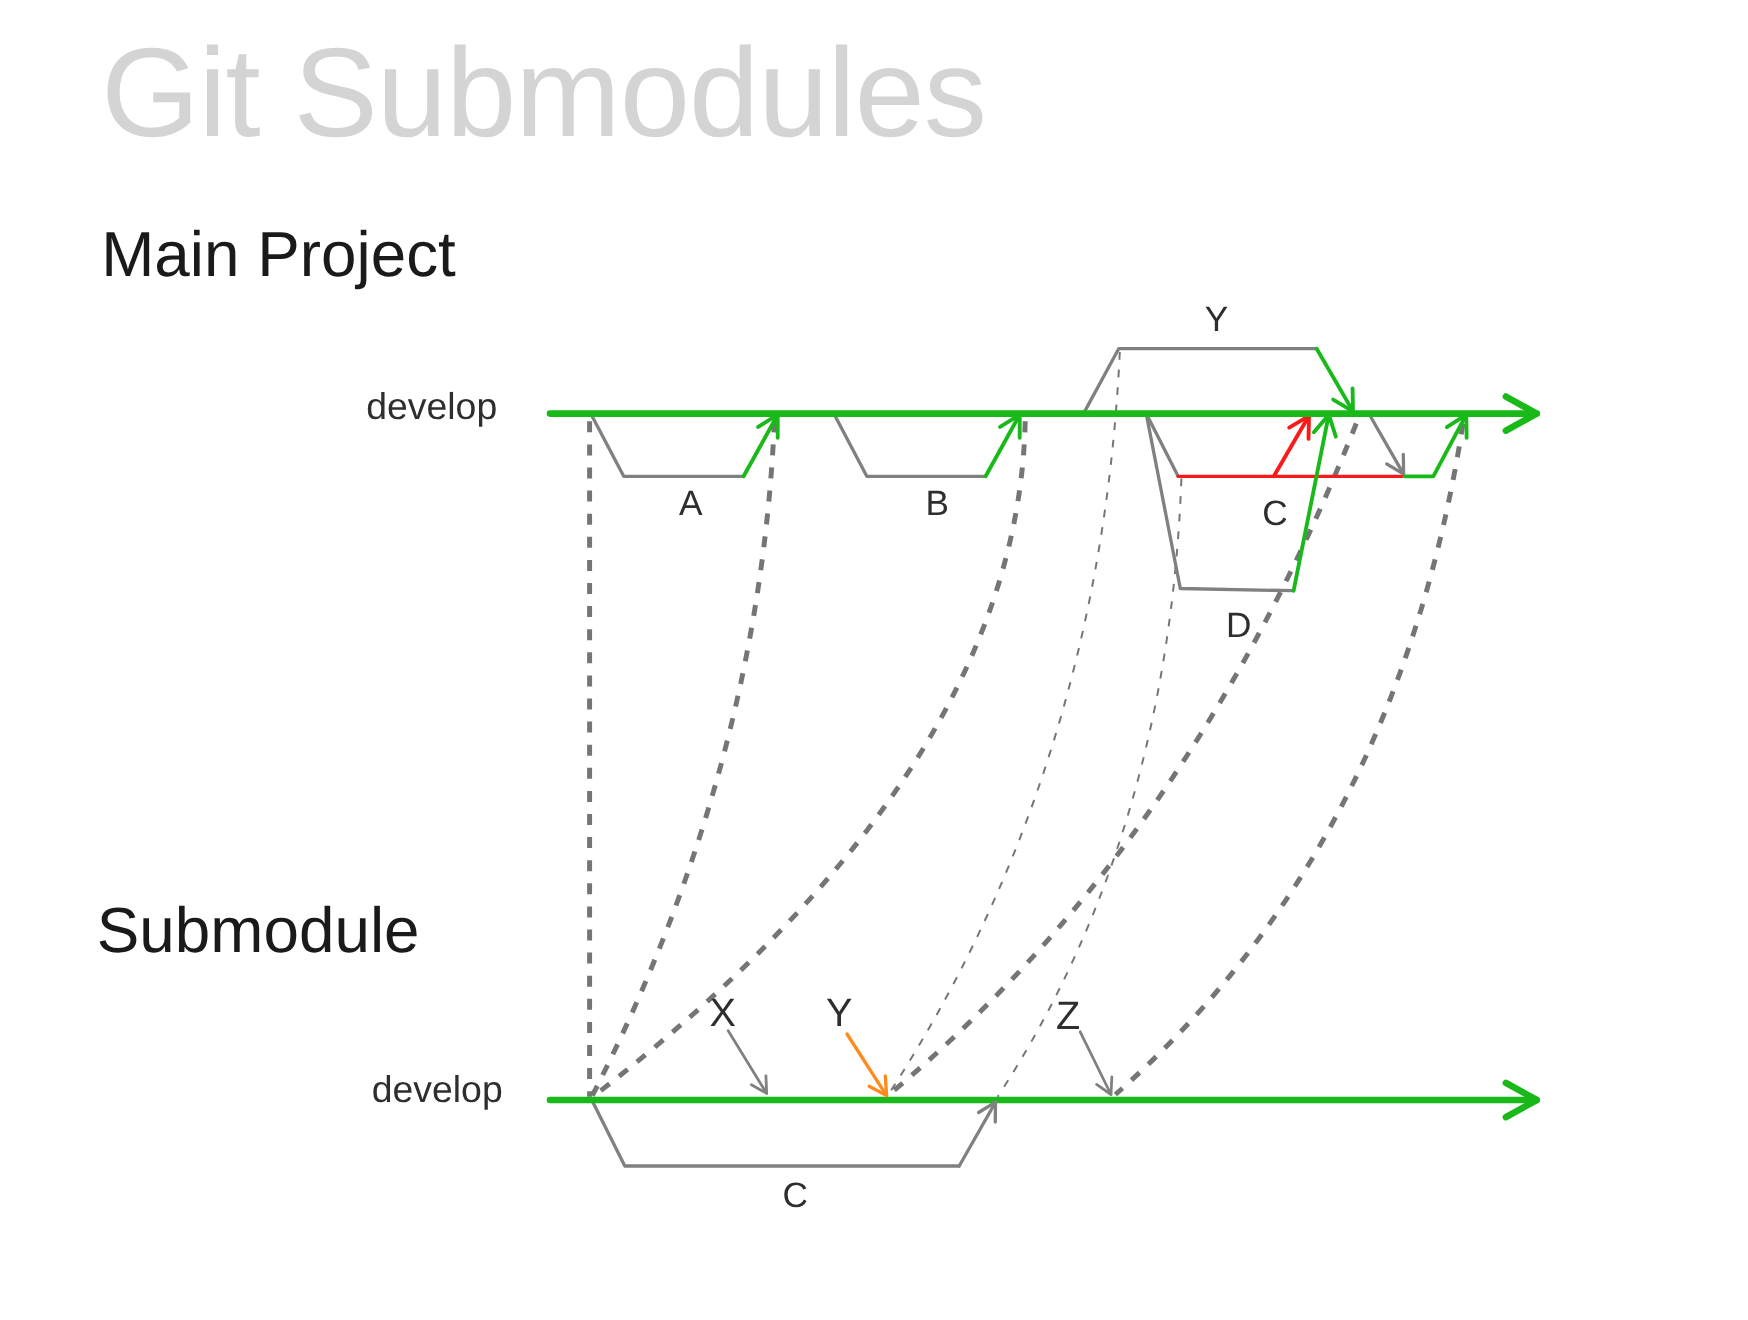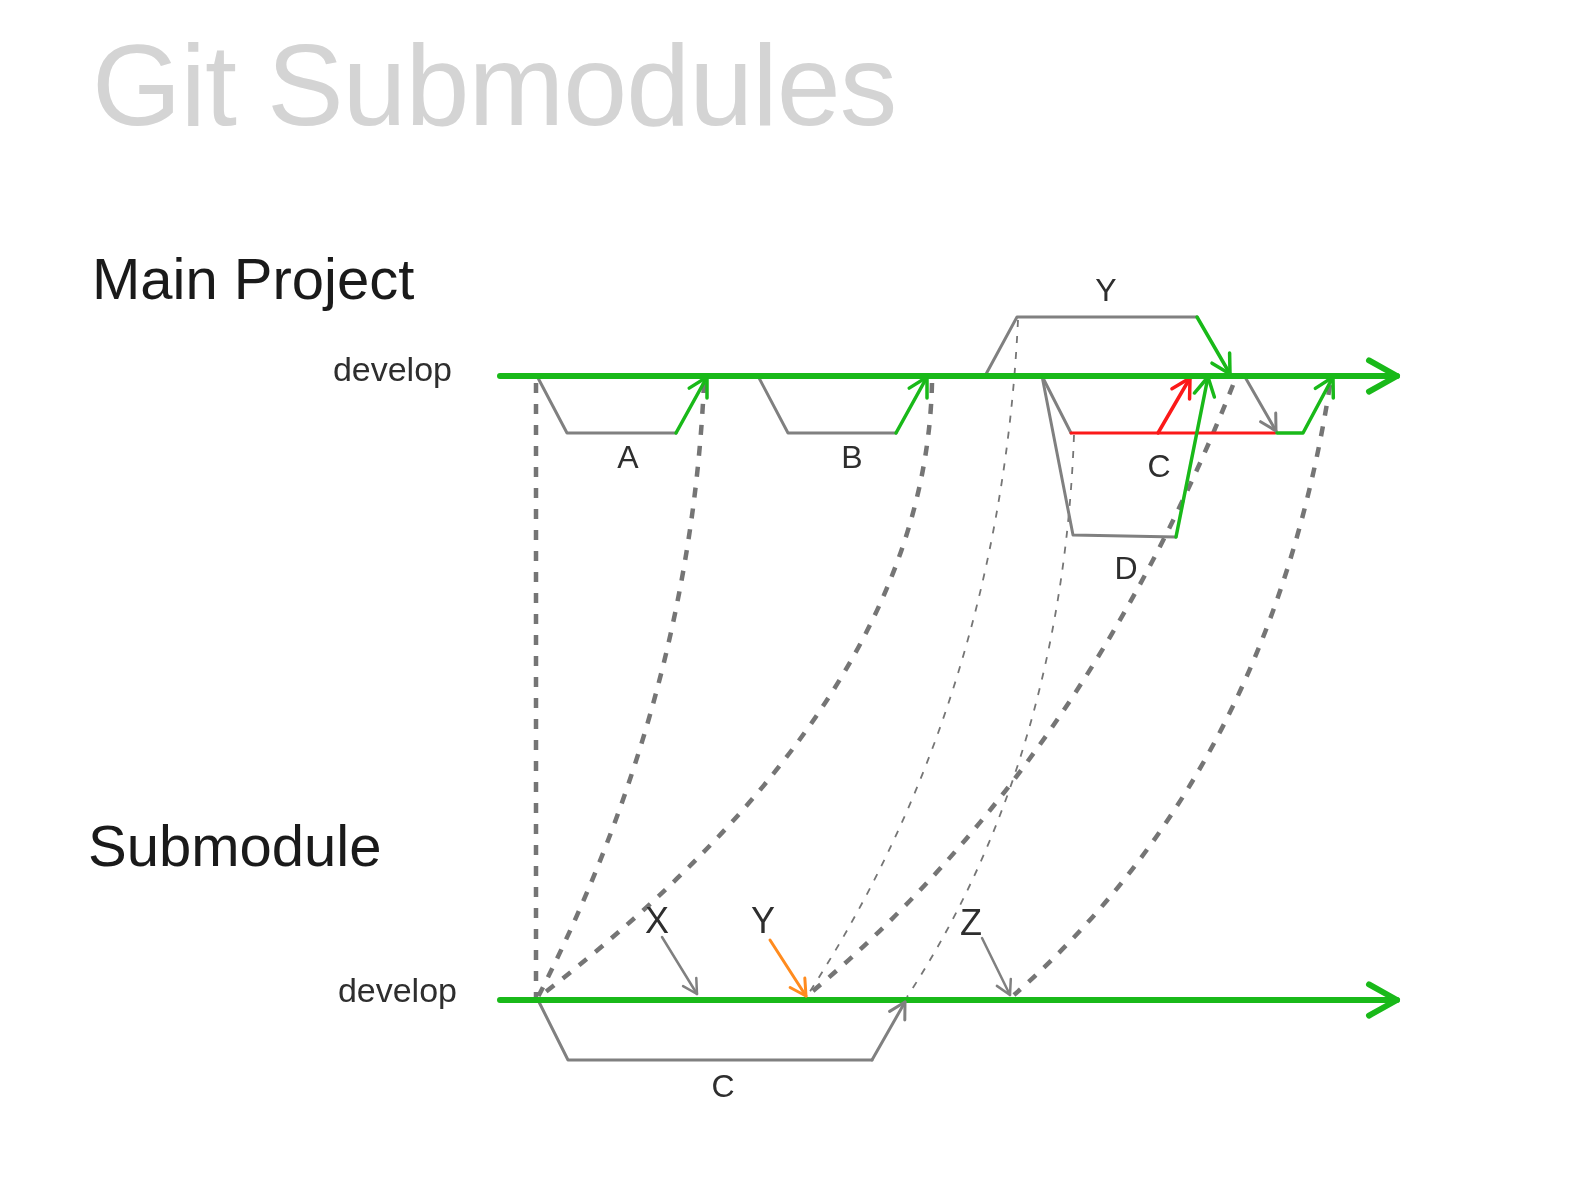--- a/index.html
+++ b/index.html
@@ -7,21 +7,21 @@
   .canvas{position:absolute;inset:0;width:1589px;height:1200px;}
   .page-title{
     position:absolute;left:92px;top:22px;
     font-size:115px;font-weight:200;letter-spacing:-1px;
     color:var(--title-gray,#d4d4d4);line-height:1.1;white-space:nowrap;
   }
   .section-heading{
     position:absolute;font-size:58px;font-weight:400;
     color:var(--heading-black,#1a1a1a);line-height:1.1;white-space:nowrap;
   }
-  .heading-main{left:92px;top:200px;margin-top:47px;}
+  .heading-main{left:92px;top:200px;}
   .heading-sub{left:88px;top:814px;text-align:center;}
   svg{position:absolute;left:0;top:0;}
   svg text{font-family:"Liberation Sans",sans-serif;}
 </style>
 </head>
 <body>
 
 <div class="canvas">
   <div class="page-title">Git Submodules</div>
   <div class="section-heading heading-main">Main Project</div>

